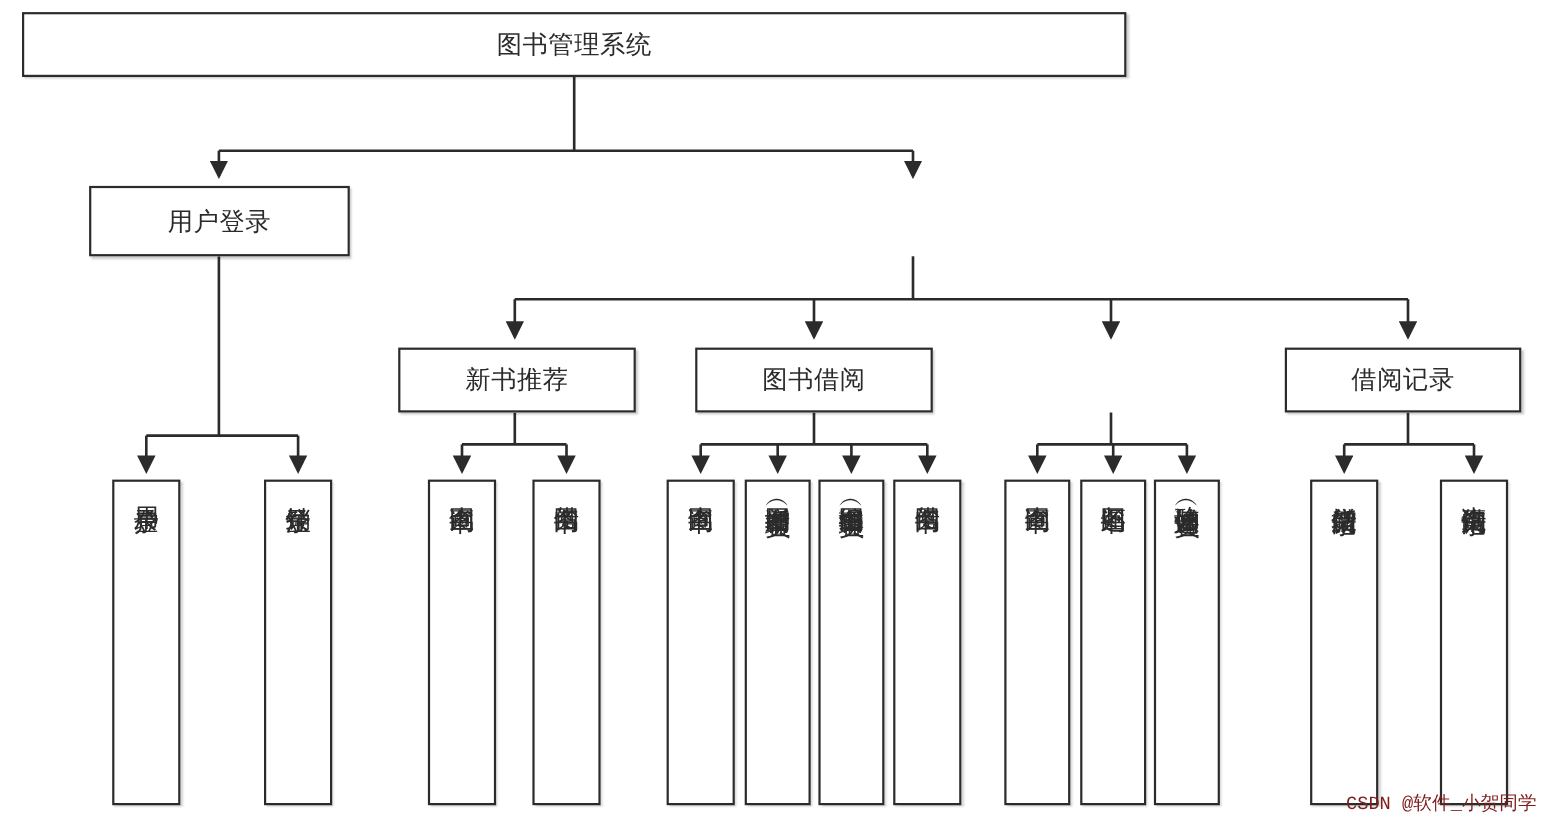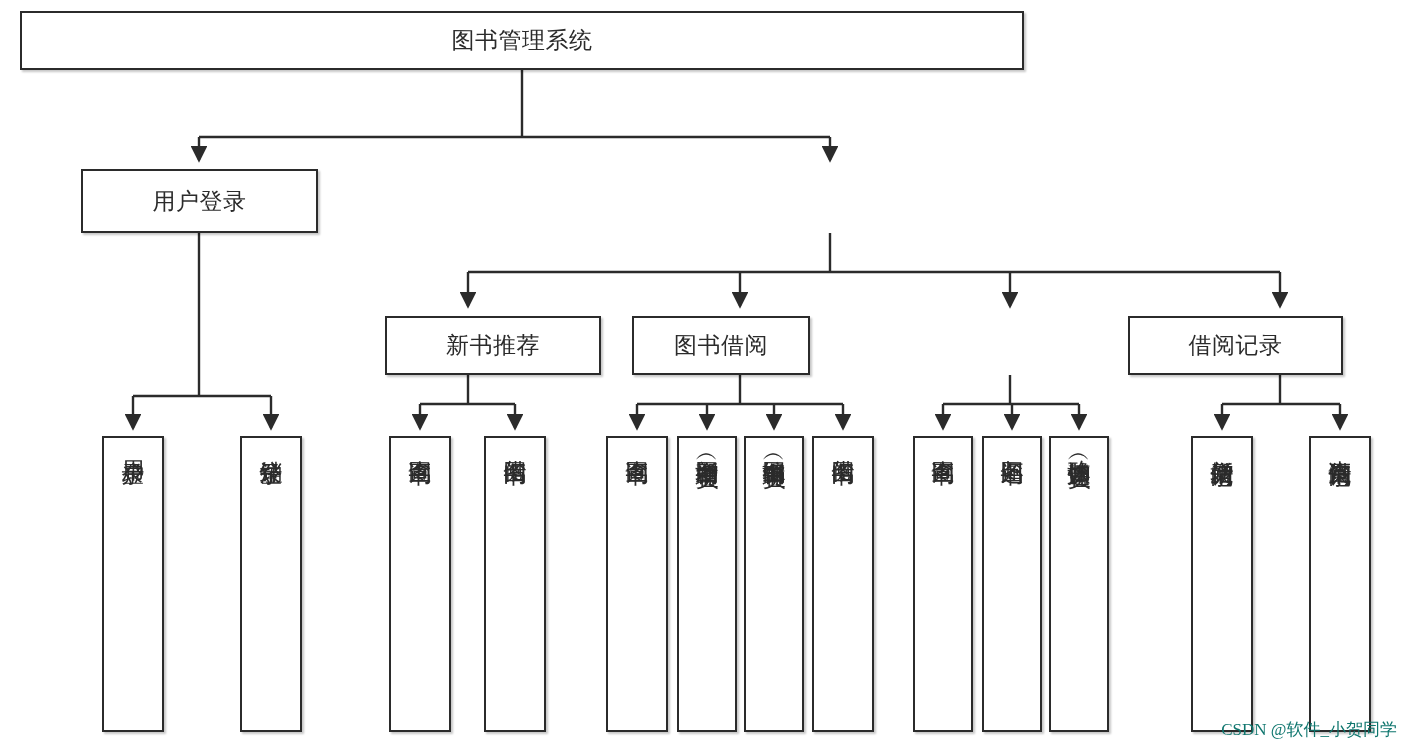--- a/index.html
+++ b/index.html
@@ -61,24 +61,24 @@
     line-height: 1;
     display: block;
     margin: 0 auto;
     max-height: 100%;
   }
   .watermark {
     position: absolute;
     right: 8px;
     bottom: 6px;
     font-size: 17px;
-    color: #0f766e;
+    color: #7f1d1d;
     z-index: 5;
     white-space: nowrap;
-    font-family: Liberation Serif, serif;
+    font-family: Liberation Mono, monospace;
   }
 </style>
 </head>
 <body>
 
 <div id="canvas">
 
   <svg id="edges" viewBox="0 0 1405 747" xmlns="http://www.w3.org/2000/svg">
     <defs>
       <marker id="arrow" viewBox="0 0 12 12" refX="10" refY="6" markerWidth="7" markerHeight="7" orient="auto-start-reverse">
@@ -130,27 +130,27 @@
   </svg>
 
   <div class="node horiz root" style="left: 20px; top: 11px; width: 1004px; height: 59px;">
     <span class="label">图书管理系统</span>
   </div>
 
   <div class="node horiz" style="left: 81px; top: 169px; width: 237px; height: 64px;">
     <span class="label">用户登录</span>
   </div>
 
-  <div class="node horiz" style="left: 362px; top: 316px; width: 216px; height: 59px; margin-left: 23px;">
+  <div class="node horiz" style="left: 362px; top: 316px; width: 216px; height: 59px;">
     <span class="label">新书推荐</span>
   </div>
-  <div class="node horiz" style="left: 632px; top: 316px; width: 178px; height: 59px;">
+  <div class="node horiz" style="left: 632px; top: 316px; width: 216px; height: 59px;">
     <span class="label">图书借阅</span>
   </div>
-  <div class="node horiz" style="left: 1128px; top: 316px; width: 215px; height: 59px;">
+  <div class="node horiz" style="left: 1168px; top: 316px; width: 215px; height: 59px;">
     <span class="label">借阅记录</span>
   </div>
 
   <div class="node vert" style="left: 102px; top: 436px; width: 62px; height: 296px;">
     <span class="label">用户登录</span>
   </div>
   <div class="node vert" style="left: 240px; top: 436px; width: 62px; height: 296px;">
     <span class="label">注销登录</span>
   </div>
   <div class="node vert" style="left: 389px; top: 436px; width: 62px; height: 296px;">

